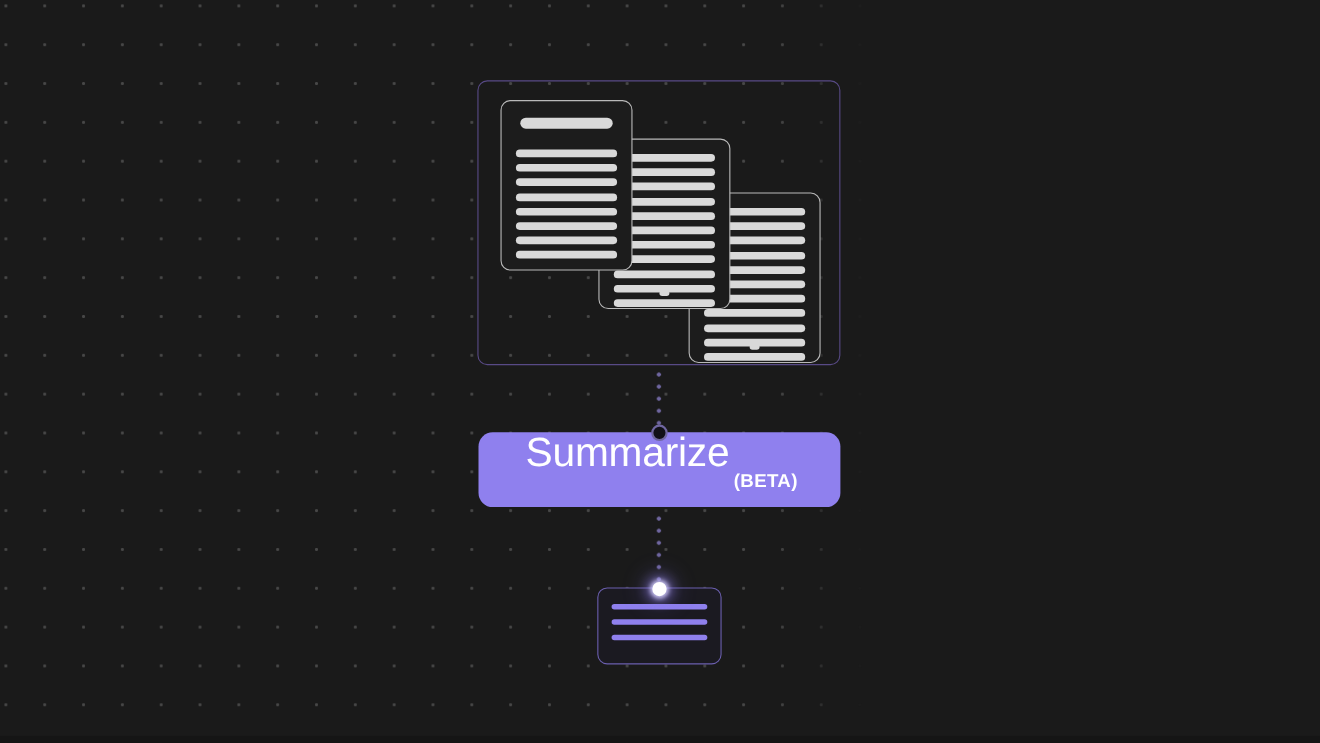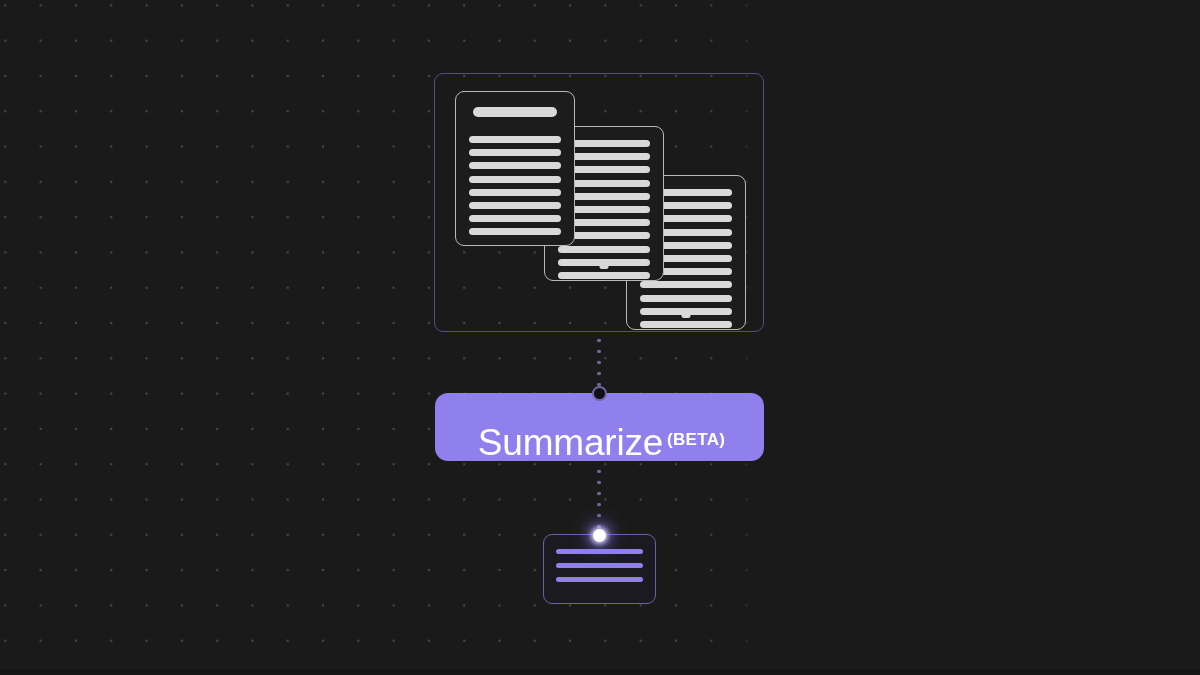--- a/index.html
+++ b/index.html
@@ -124,21 +124,21 @@
   
   #summarize-button {
     position: absolute;
     left: 435px;
     top: 393px;
     width: 329px;
     height: 68px;
     background: #8f80ee;
     border-radius: 13px;
     display: flex;
-    align-items: flex-end;
+    align-items: flex-start;
     justify-content: center;
     box-sizing: border-box;
     cursor: pointer;
   }
   #summarize-label {
     color: #ffffff;
     font-size: 37px;
     font-weight: 400;
     letter-spacing: -0.2px;
     line-height: 1;

